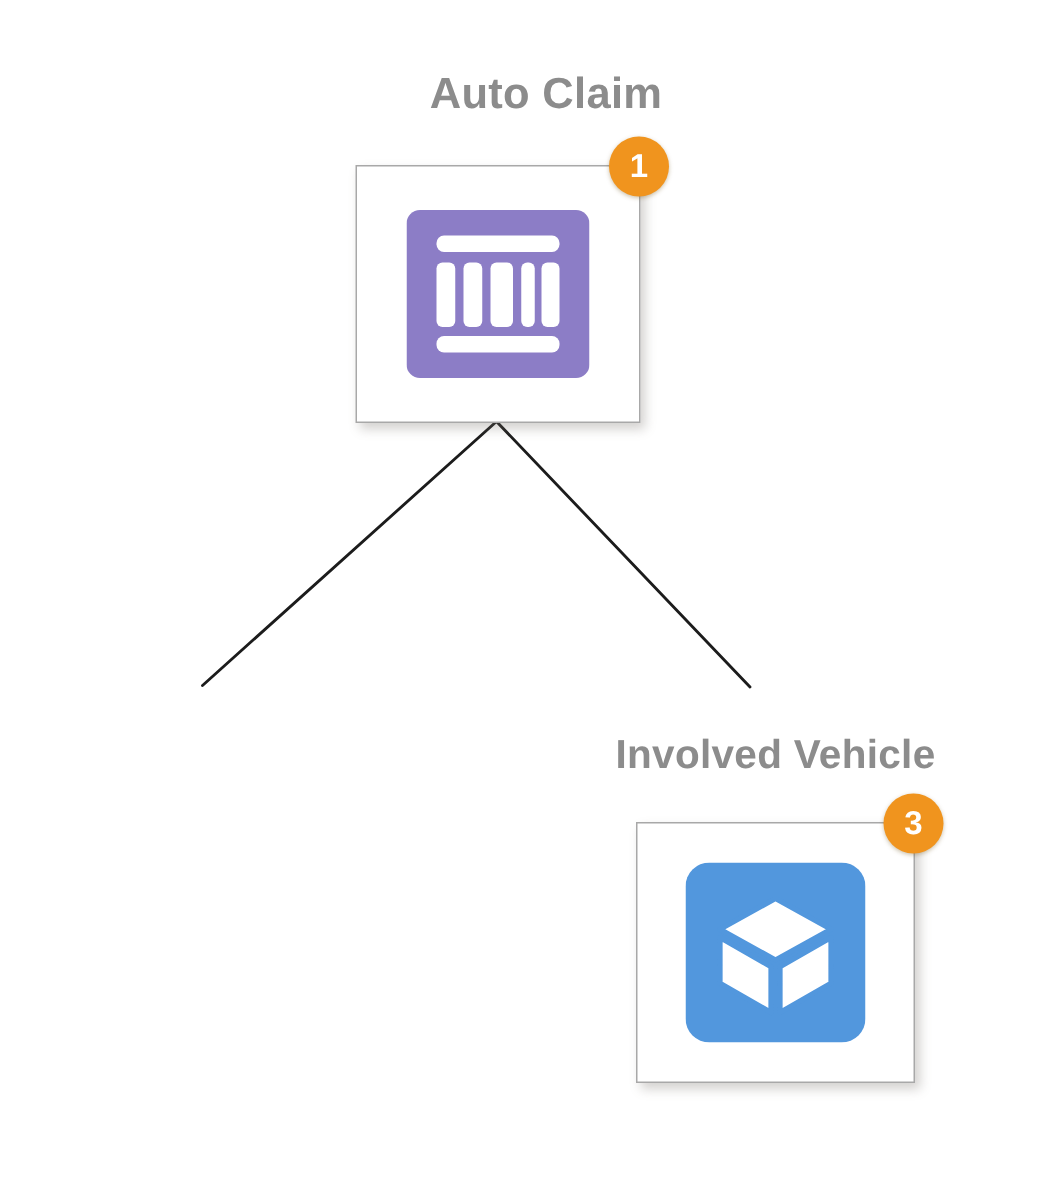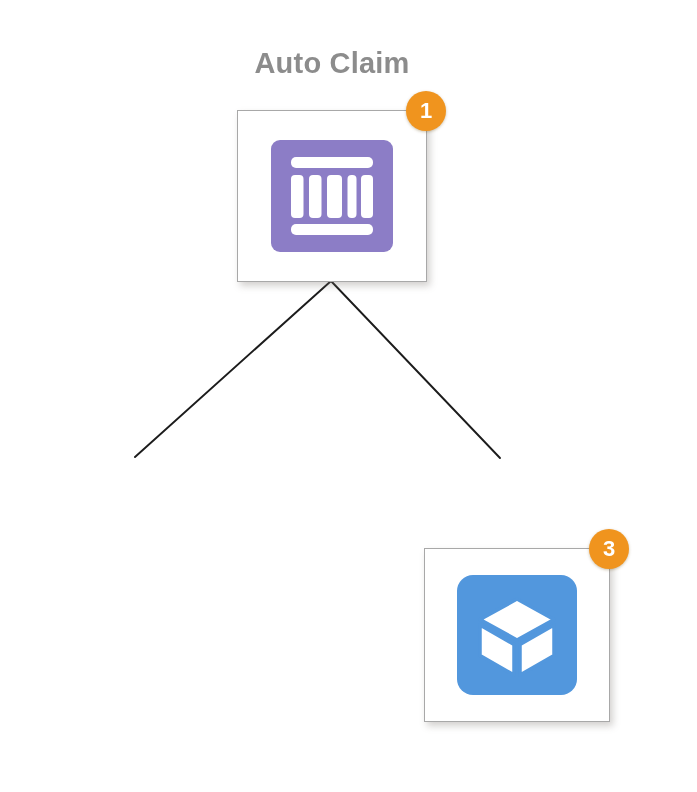--- a/index.html
+++ b/index.html
@@ -42,20 +42,21 @@
     transform: translateX(-50%);
     white-space: nowrap;
     font-weight: bold;
     color: #8c8c8c;
     letter-spacing: 0.2px;
   }
 
   .node-root .node-title {
     top: -63px;
     font-size: 29px;
+    margin-left: 32px;
   }
   .node-child .node-title {
     top: -60px;
     font-size: 27px;
   }
 
   .card {
     position: relative;
     box-sizing: border-box;
     background: #ffffff;
@@ -132,20 +133,21 @@
         <rect x="20" y="84" width="82" height="11" rx="5" ry="5" fill="#FFFFFF"></rect>
       </svg>
 
       <div class="badge badge-tr">1</div>
     </div>
   </div>
 
 
   <div class="node node-child" id="node-vehicle">
 
+    <div class="node-title">Involved Vehicle</div>
 
     <div class="card">
 
       <svg class="icon-tile" width="120" height="120" viewBox="0 0 120 120" xmlns="http://www.w3.org/2000/svg">
         <rect x="0" y="0" width="120" height="120" rx="16" ry="16" fill="#5297DD"></rect>
 
         <path d="M 60 24 L 97 44.5 L 60 65 L 23 44.5 Z" fill="#FFFFFF" stroke="#5297DD" stroke-width="3.5" stroke-linejoin="round"></path>
 
         <path d="M 23 50 L 57 69.5 L 57 100 L 23 80.5 Z" fill="#FFFFFF" stroke="#5297DD" stroke-width="3.5" stroke-linejoin="round"></path>
 

